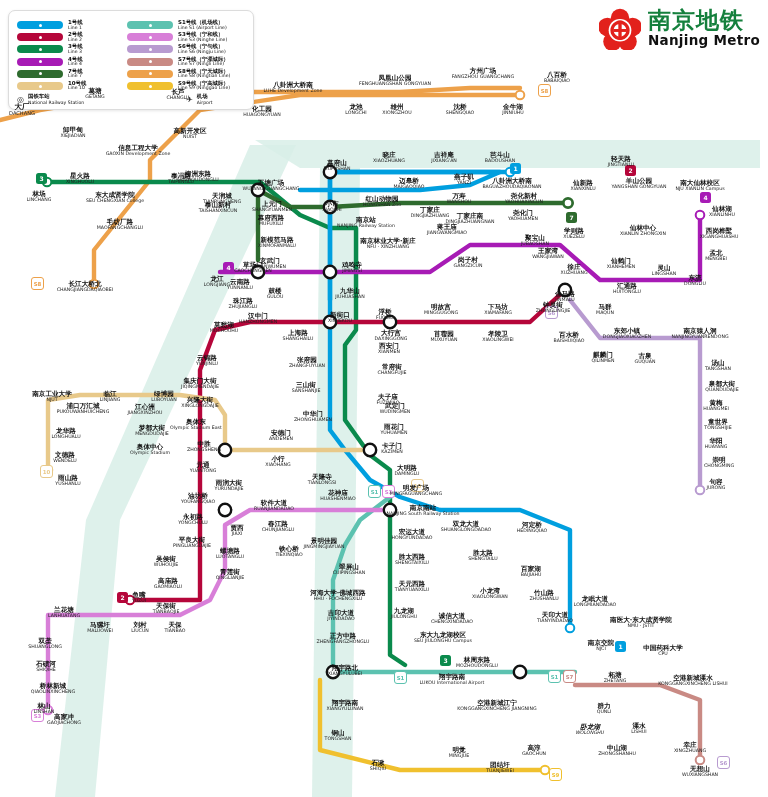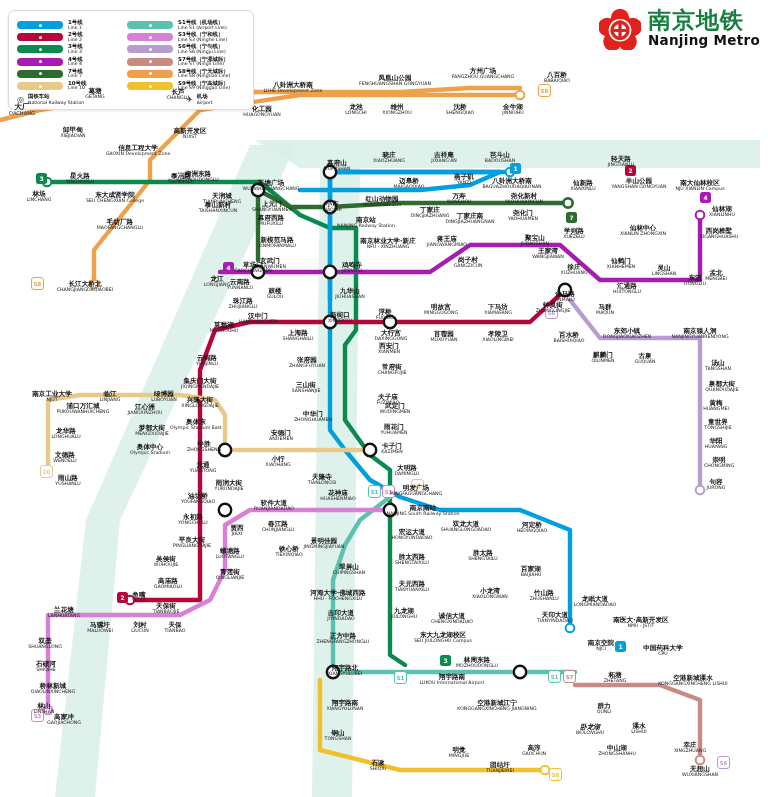--- a/index.html
+++ b/index.html
@@ -493,21 +493,21 @@
       <span class="en">XUEZELU</span>
     </div>
     <div class="lbl c" style="left: 643px; top: 225px;">
       <span class="cn">仙林中心</span>
       <span class="en">XIANLIN ZHONGXIN</span>
     </div>
     <div class="lbl c" style="left: 722px; top: 206px;">
       <span class="cn">仙林湖</span>
       <span class="en">XIANLINHU</span>
     </div>
-    <div class="lbl c" style="left: 447px; top: 224px; margin-top: 12px;">
+    <div class="lbl c" style="left: 447px; top: 224px;">
       <span class="cn">蒋王庙</span>
       <span class="en">JIANGWANGMIAO</span>
     </div>
     <div class="lbl c" style="left: 535px; top: 235px;">
       <span class="cn">聚宝山</span>
       <span class="en">JUBAOSHAN</span>
     </div>
     <div class="lbl c" style="left: 366px; top: 217px;">
       <span class="cn">南京站</span>
       <span class="en">NANJING Railway Station</span>
@@ -557,21 +557,21 @@
       <span class="en">XIANHEMEN</span>
     </div>
     <div class="lbl c" style="left: 664px; top: 265px;">
       <span class="cn">灵山</span>
       <span class="en">LINGSHAN</span>
     </div>
     <div class="lbl c" style="left: 695px; top: 275px;">
       <span class="cn">东流</span>
       <span class="en">DONGLIU</span>
     </div>
-    <div class="lbl c" style="left: 716px; top: 250px; margin-top: 20px;">
+    <div class="lbl c" style="left: 716px; top: 250px;">
       <span class="cn">孟北</span>
       <span class="en">MENGBEI</span>
     </div>
     <div class="lbl c" style="left: 719px; top: 228px;">
       <span class="cn">西岗桦墅</span>
       <span class="en">XIGANGHUASHU</span>
     </div>
     <div class="lbl c" style="left: 270px; top: 258px;">
       <span class="cn">玄武门</span>
       <span class="en">XUANWUMEN</span>
@@ -838,21 +838,21 @@
     </div>
     <div class="lbl c" style="left: 555px; top: 612px;">
       <span class="cn">天印大道</span>
       <span class="en">TIANYINDADAO</span>
     </div>
     <div class="lbl c" style="left: 595px; top: 596px;">
       <span class="cn">龙眠大道</span>
       <span class="en">LONGMIANDADAO</span>
     </div>
     <div class="lbl c" style="left: 641px; top: 617px;">
-      <span class="cn">南医大·高新开发区</span>
+      <span class="cn">南医大·东大成贤学院</span>
       <span class="en">NMU · JSTIT</span>
     </div>
     <div class="lbl c" style="left: 601px; top: 640px;">
       <span class="cn">南京交院</span>
       <span class="en">NJCI</span>
     </div>
     <div class="lbl c" style="left: 663px; top: 645px;">
       <span class="cn">中国药科大学</span>
       <span class="en">CPU</span>
     </div>

